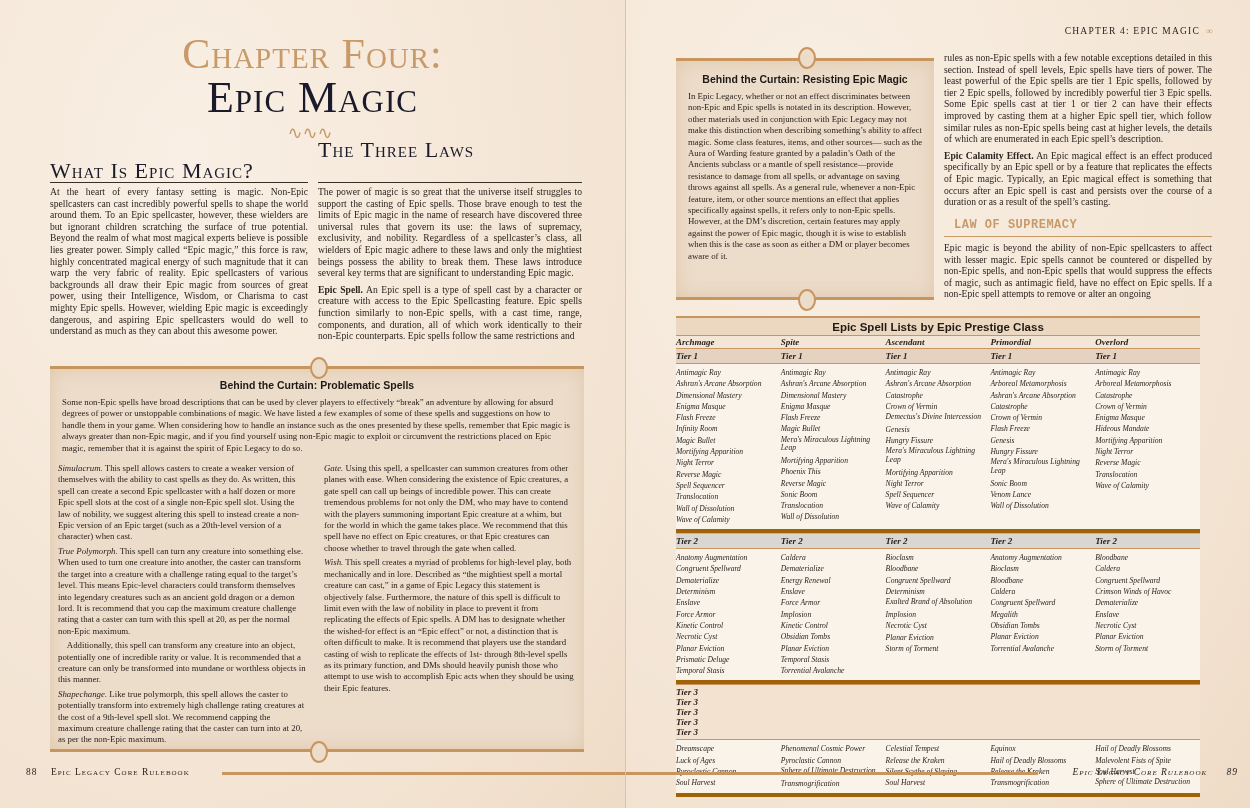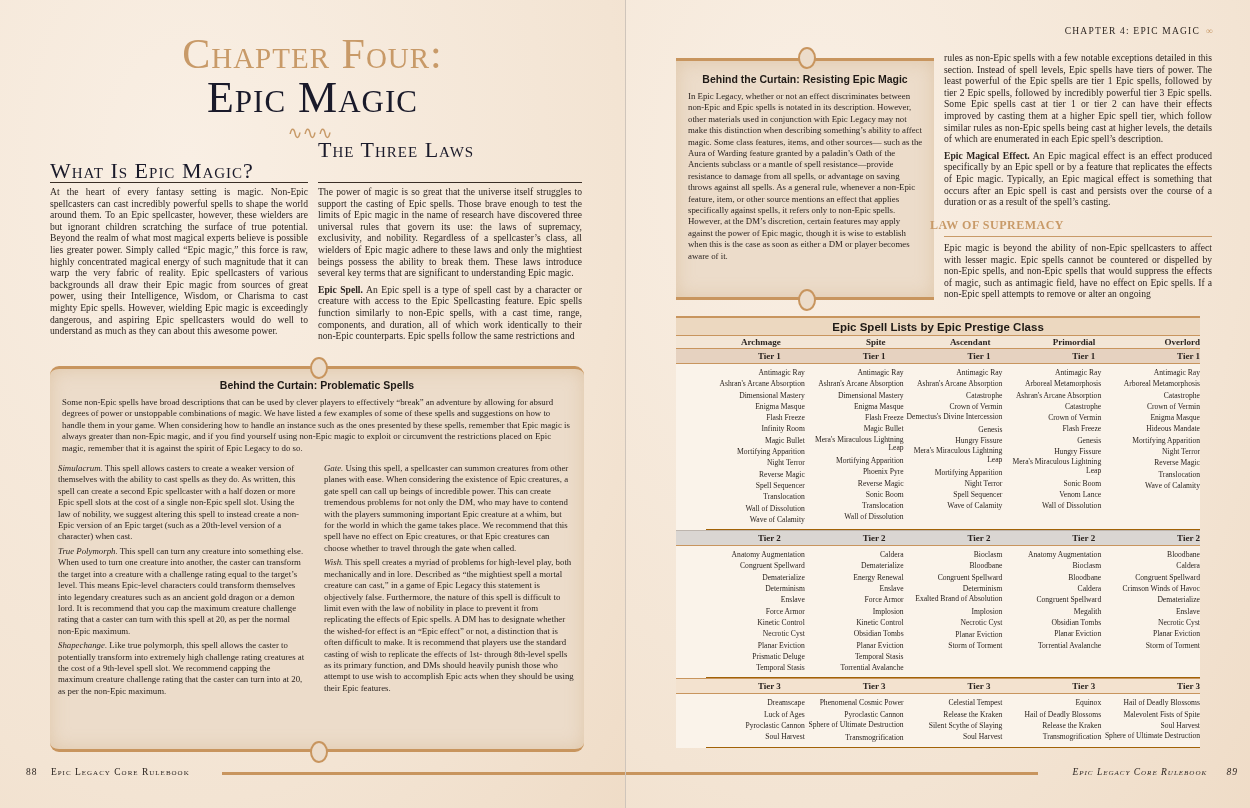--- a/index.html
+++ b/index.html
@@ -19,36 +19,36 @@
   .body-txt b{font-weight:bold;}
   .sidebar{position:absolute;background:#ecdcca;border-top:3px solid #c8955e;border-bottom:3px solid #c8955e;box-shadow:inset 0 0 18px rgba(200,160,110,0.35);}
   .sidebar .title{text-align:center;font-family:"Liberation Sans","DejaVu Sans",sans-serif;font-weight:bold;font-size:10.5px;color:#1f1a16;}
   .sidebar .txt{font-size:8.8px;line-height:11.4px;color:#2b2420;}
   .sidebar .txt p{margin:0 0 3px 0;}
   .sidebar .knot{position:absolute;left:50%;width:14px;height:18px;margin-left:-7px;border:2px solid #c8955e;border-radius:50%;background:#ecdcca;}
   .footer{position:absolute;top:767px;font-size:9.5px;letter-spacing:1px;color:#2b2420;font-variant:small-caps;}
   .footer-line{position:absolute;top:772px;height:3px;background:#c8955e;}
   .running-head{position:absolute;top:26px;right:36px;font-size:9.5px;letter-spacing:1.2px;color:#2b2420;}
   .running-head .swirl{color:#c89a68;margin-left:6px;}
-  .law-head{position:absolute;left:304px;top:218px;font-family:Liberation Serif, serif;font-weight:bold;font-size:12px;color:#c89a68;letter-spacing:0.5px;}
+  .law-head{position:absolute;left:328px;top:218px;font-family:Liberation Mono, monospace;font-weight:bold;font-size:12px;color:#c89a68;letter-spacing:0.5px;}
   .law-rule{position:absolute;left:318px;top:236px;width:268px;height:1px;background:#c89a68;}
   
   .tbl{position:absolute;left:50px;top:316px;width:524px;background:#faf3ea;}
   .tbl-title{background:#ecd8c0;border-top:2px solid #c8955e;text-align:center;font-family:"Liberation Sans","DejaVu Sans",sans-serif;font-weight:bold;font-size:11.5px;padding:3px 4px 2px;color:#1f1a16;}
   .cols{display:flex;}
-  .col{flex:1;text-align:right;}
+  .col{flex:1;text-align:left;font-style:italic;}
   .class-row{border-top:1px solid #c8955e;border-bottom:1px solid #c8955e;background:#f3e6d6;font-weight:bold;font-size:9px;padding:1px 0;}
   .tier-row{font-weight:bold;font-size:9px;padding:2px 0;border-bottom:1px solid #c8955e;}
   .tier-row.t1{background:#e6d2c0;}
   .tier-row.t2{background:#dad6d2;border-top:1px solid #bdb5ad;}
-  .tier-row.t3{background:#f3e2cf;border-top:1px solid #c8955e;}
+  .tier-row.t3{background:#f3e2cf;border-top:1px solid #c8955e;flex-direction:column;}
   .spells{font-size:7.6px;line-height:11.3px;padding:3px 0 4px;color:#2b2420;}
   .spell{display:block;}
   .spell.wrap{line-height:8.6px;padding:1px 0 2px;}
-  .tier-block{border-bottom:1px solid #a16207;margin-left:30px;}
+  .tier-block{border-bottom:4px solid #a16207;}
 </style>
 </head>
 <body>
 
 <div class="spread">
 
   <div class="page left">
     <div class="ch-title l1">Chapter Four:</div>
     <div class="ch-title l2">Epic Magic</div>
     <div class="flourish">∿∿∿</div>
@@ -61,30 +61,31 @@
 
     <div class="h2" style="left:318px;top:139px;">
       <div>The Three Laws</div>
     </div>
     <div class="rule" style="left:318px;top:182px;width:264px;"></div>
     <div class="body-txt" style="left:318px;top:186px;width:264px;">
       <p>The power of magic is so great that the universe itself struggles to support the casting of Epic spells. Those brave enough to test the limits of Epic magic in the name of research have discovered three universal rules that govern its use: the laws of supremacy, exclusivity, and nobility. Regardless of a spellcaster’s class, all wielders of Epic magic adhere to these laws and only the mightiest beings possess the ability to break them. These laws introduce several key terms that are significant to understanding Epic magic.</p>
       <p><b>Epic Spell.</b><span> An Epic spell is a type of spell cast by a character or creature with access to the Epic Spellcasting feature. Epic spells function similarly to non-Epic spells, with a cast time, range, components, and duration, all of which work identically to their non-Epic counterparts. Epic spells follow the same restrictions and</span></p>
     </div>
 
-    <div class="sidebar" style="left:50px;top:366px;width:534px;height:380px;border-radius:9px;">
+    <div class="sidebar" style="left:50px;top:366px;width:534px;height:380px;">
       <div class="knot" style="top:-12px;"></div>
       <div class="title" style="margin-top:10px;">Behind the Curtain: Problematic Spells</div>
       <div class="txt" style="padding:6px 12px 4px 12px;">
         <p>Some non-Epic spells have broad descriptions that can be used by clever players to effectively “break” an adventure by allowing for absurd degrees of power or unstoppable combinations of magic. We have listed a few examples of some of these spells and suggestions on how to handle them in your game. When considering how to handle an instance such as the ones presented by these spells, remember that Epic magic is always greater than non-Epic magic, and if you find yourself using non-Epic magic to exploit or circumvent the restrictions placed on Epic magic, remember that it is against the spirit of Epic Legacy to do so.</p>
       </div>
       <div style="display:flex;gap:16px;padding:2px 10px 0 8px;">
         <div class="txt" style="flex:1;">
           <p><i>Simulacrum.</i><span> This spell allows casters to create a weaker version of themselves with the ability to cast spells as they do. As written, this spell can create a second Epic spellcaster with a half dozen or more Epic spell slots at the cost of a single non-Epic spell slot. Using the law of nobility, we suggest altering this spell to instead create a non-Epic version of an Epic target (such as a 20th-level version of a character) when cast.</span></p>
           <p><i>True Polymorph.</i><span> This spell can turn any creature into something else. When used to turn one creature into another, the caster can transform the target into a creature with a challenge rating equal to the target’s level. This means Epic-level characters could transform themselves into legendary creatures such as an ancient gold dragon or a demon lord. It is recommend that you cap the maximum creature challenge rating that a caster can turn with this spell at 20, as per the normal non-Epic maximum.</span></p>
+          <p><span> Additionally, this spell can transform any creature into an object, potentially one of incredible rarity or value. It is recommended that a creature can only be transformed into mundane or worthless objects in this manner.</span></p>
           <p><i>Shapechange.</i><span> Like true polymorph, this spell allows the caster to potentially transform into extremely high challenge rating creatures at the cost of a 9th-level spell slot. We recommend capping the maximum creature challenge rating that the caster can turn into at 20, as per the non-Epic maximum.</span></p>
         </div>
         <div class="txt" style="flex:1;">
           <p><i>Gate.</i><span> Using this spell, a spellcaster can summon creatures from other planes with ease. When considering the existence of Epic creatures, a gate spell can call up beings of incredible power. This can create tremendous problems for not only the DM, who may have to contend with the players summoning important Epic creature at a whim, but for the world in which the game takes place. We recommend that this spell have no effect on Epic creatures, or that Epic creatures can choose whether to travel through the gate when called.</span></p>
           <p><i>Wish.</i><span> This spell creates a myriad of problems for high-level play, both mechanically and in lore. Described as “the mightiest spell a mortal creature can cast,” in a game of Epic Legacy this statement is objectively false. Furthermore, the nature of this spell is difficult to limit even with the law of nobility in place to prevent it from replicating the effects of Epic spells. A DM has to designate whether the wished-for effect is an “Epic effect” or not, a distinction that is often difficult to make. It is recommend that players use the standard casting of wish to replicate the effects of 1st- through 8th-level spells as its primary function, and DMs should heavily punish those who attempt to use wish to accomplish Epic acts when they should be using their Epic features.</span></p>
         </div>
       </div>
       <div class="knot" style="bottom:-14px;"></div>
     </div>
 
@@ -104,21 +105,21 @@
       <div class="knot" style="top:-14px;"></div>
       <div class="title" style="margin-top:12px;">Behind the Curtain: Resisting Epic Magic</div>
       <div class="txt" style="padding:6px 10px 0 12px;">
         <p>In Epic Legacy, whether or not an effect discriminates between non-Epic and Epic spells is notated in its description. However, other materials used in conjunction with Epic Legacy may not make this distinction when describing something’s ability to affect magic. Some class features, items, and other sources— such as the Aura of Warding feature granted by a paladin’s Oath of the Ancients subclass or a mantle of spell resistance—provide resistance to damage from all spells, or advantage on saving throws against all spells. As a general rule, whenever a non-Epic feature, item, or other source mentions an effect that applies specifically against spells, it refers only to non-Epic spells. However, at the DM’s discretion, certain features may apply against the power of Epic magic, though it is wise to establish when this is the case as soon as either a DM or player becomes aware of it.</p>
       </div>
       <div class="knot" style="bottom:-14px;"></div>
     </div>
 
     <div class="body-txt" style="left:318px;top:52px;width:268px;">
       <p>rules as non-Epic spells with a few notable exceptions detailed in this section. Instead of spell levels, Epic spells have tiers of power. The least powerful of the Epic spells are tier 1 Epic spells, followed by tier 2 Epic spells, followed by incredibly powerful tier 3 Epic spells. Some Epic spells cast at tier 1 or tier 2 can have their effects improved by casting them at a higher Epic spell tier, which follow similar rules as non-Epic spells being cast at higher levels, the details of which are enumerated in each Epic spell’s description.</p>
-      <p><b>Epic Magical Effect.</b><span> An Epic magical effect is an effect produced specifically by an Epic spell or by a feature that replicates the effects of Epic magic. Typically, an Epic magical effect is something that occurs after an Epic spell is cast and persists over the course of a duration or as a result of the spell’s casting.</span></p>
+      <p><b>Epic Calamity Effect.</b><span> An Epic magical effect is an effect produced specifically by an Epic spell or by a feature that replicates the effects of Epic magic. Typically, an Epic magical effect is something that occurs after an Epic spell is cast and persists over the course of a duration or as a result of the spell’s casting.</span></p>
     </div>
     <div class="law-head">LAW OF SUPREMACY</div>
     <div class="law-rule"></div>
     <div class="body-txt" style="left:318px;top:242px;width:268px;">
       <p>Epic magic is beyond the ability of non-Epic spellcasters to affect with lesser magic. Epic spells cannot be countered or dispelled by non-Epic spells, and non-Epic spells that would suppress the effects of magic, such as antimagic field, have no effect on Epic spells. If a non-Epic spell attempts to remove or alter an ongoing</p>
     </div>
 
     <div class="tbl">
       <div class="tbl-title">Epic Spell Lists by Epic Prestige Class</div>
       <div class="cols class-row">
@@ -155,21 +156,21 @@
             </div>
             <div class="col">
               <span class="spell">Antimagic Ray</span>
               <span class="spell">Ashran's Arcane Absorption</span>
               <span class="spell">Dimensional Mastery</span>
               <span class="spell">Enigma Masque</span>
               <span class="spell">Flash Freeze</span>
               <span class="spell">Magic Bullet</span>
               <span class="spell wrap">Mera's Miraculous Lightning Leap</span>
               <span class="spell">Mortifying Apparition</span>
-              <span class="spell">Phoenix Pyre</span>
+              <span class="spell">Phoenix This</span>
               <span class="spell">Reverse Magic</span>
               <span class="spell">Sonic Boom</span>
               <span class="spell">Translocation</span>
               <span class="spell">Wall of Dissolution</span>
             </div>
             <div class="col">
               <span class="spell">Antimagic Ray</span>
               <span class="spell">Ashran's Arcane Absorption</span>
               <span class="spell">Catastrophe</span>
               <span class="spell">Crown of Vermin</span>

